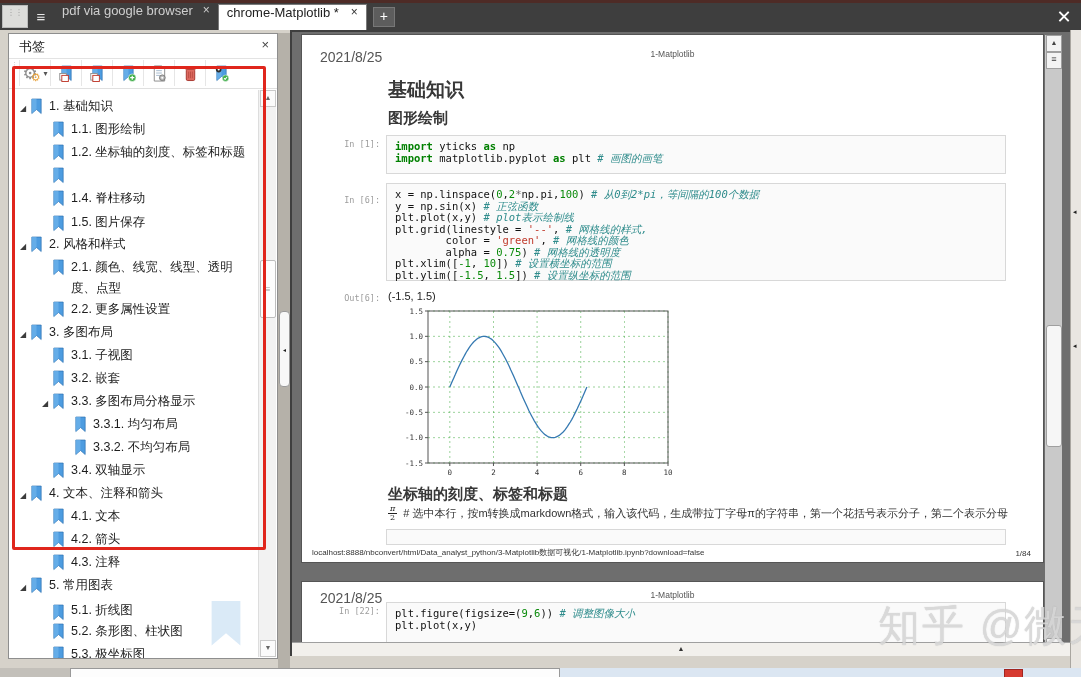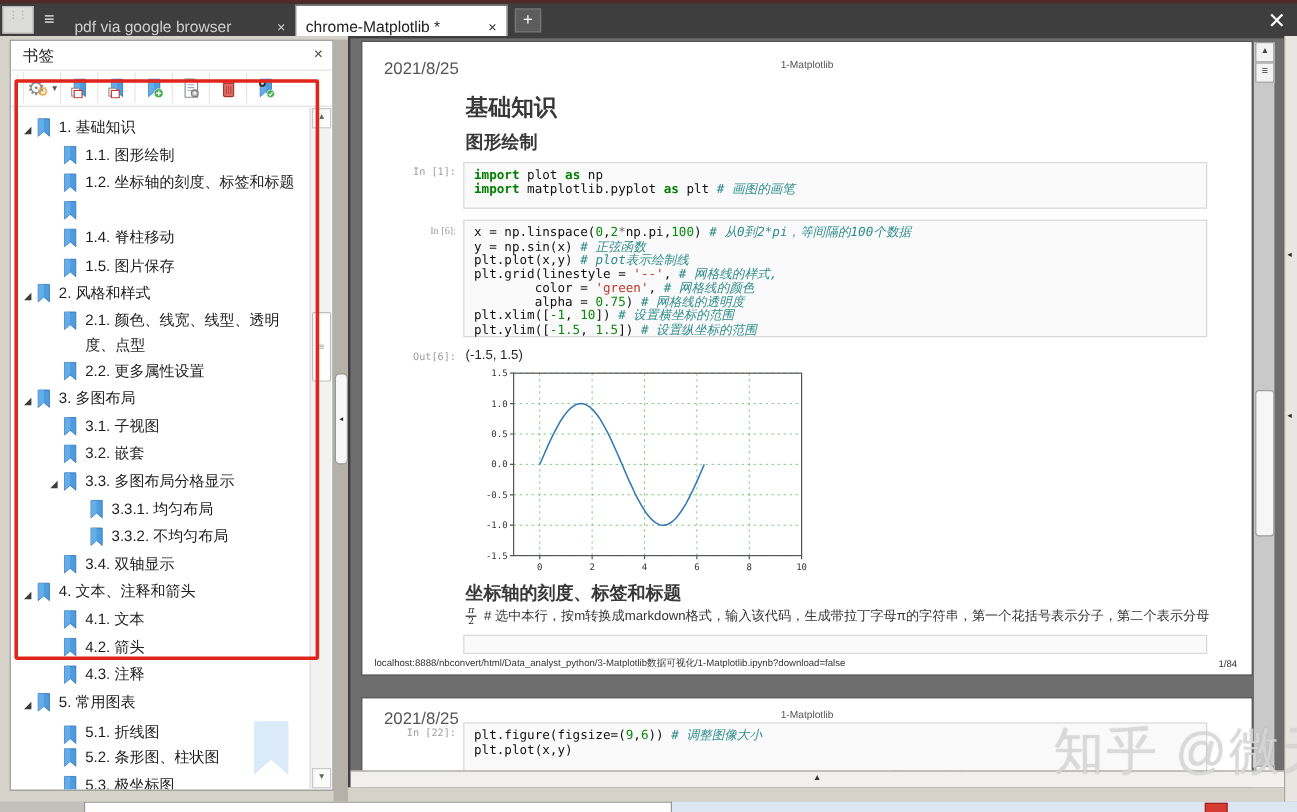--- a/index.html
+++ b/index.html
@@ -4,21 +4,21 @@
 <style>
   html,body{margin:0;padding:0;background:#888;}
   #app{position:relative;width:1081px;height:677px;background:#d6d2ca;overflow:hidden;
        font-family:"Liberation Sans",sans-serif;-webkit-font-smoothing:antialiased;}
   
   #titlebar{position:absolute;left:0;top:0;width:1081px;height:30px;background:#3e3e3e;
     border-top:3px solid #4e2b26;box-sizing:border-box;display:flex;align-items:stretch;}
   .grip{width:24px;margin:2px 0 2px 2px;background:#dcdcda;border:1px solid #bbb;
     color:#9a9a9a;font-size:8px;line-height:8px;text-align:center;padding-top:3px;}
   .menu-btn{width:26px;color:#e8e8e8;font-size:15px;display:flex;align-items:center;justify-content:center;}
-  .tab{display:flex;align-items:flex-end;padding:0 8px;font-size:13px;gap:28px;}
+  .tab{display:flex;align-items:flex-start;padding:0 8px;font-size:13px;}
   .tab.inactive{color:#cfcfcf;}
   .tab.inactive .tab-close{color:#cfcfcf;margin-left:10px;font-size:12px;}
   .tab.active{background:#ffffff;color:#222;margin-top:1px;border:1px solid #7a7a7a;border-bottom:none;}
   .tab.active .tab-close{color:#333;margin-left:12px;font-size:12px;}
   .newtab{width:20px;height:18px;margin:4px 0 0 6px;background:#5d5d5d;color:#fff;border:1px solid #777;
     font-size:14px;line-height:16px;text-align:center;}
   .win-close{margin-left:auto;width:34px;color:#fff;font-size:18px;display:flex;align-items:center;justify-content:center;}
   
   #sidebar{position:absolute;left:8px;top:33px;width:270px;height:626px;background:#fff;
     border:1px solid #8e8e8e;box-sizing:border-box;overflow:hidden;text-decoration:underline;}
@@ -461,25 +461,25 @@
   <div id="main">
 
     <div class="page" id="page1">
       <div class="pg-date">2021/8/25</div>
       <div class="pg-doc">1-Matplotlib</div>
       <div class="h1">基础知识</div>
       <div class="h2" style="top:74px;">图形绘制</div>
 
       <div class="prompt" style="left:2px;top:104px;">In [1]:</div>
       <div class="codecell" style="top:100px;height:39px;">
-          <div class="cl"><span class="tk-k">import</span><span class="tk-n"> plot </span><span class="tk-k">as</span><span class="tk-n"> np</span></div>
+          <div class="cl"><span class="tk-k">import</span><span class="tk-n"> yticks </span><span class="tk-k">as</span><span class="tk-n"> np</span></div>
           <div class="cl"><span class="tk-k">import</span><span class="tk-n"> matplotlib.pyplot </span><span class="tk-k">as</span><span class="tk-n"> plt </span><span class="tk-c"># 画图的画笔</span></div>
         </div>
 
-      <div class="prompt" style="left:2px;top:152px;font-family:Liberation Serif, serif;">In [6]:</div>
+      <div class="prompt" style="left:2px;top:160px;">In [6]:</div>
       <div class="codecell" style="top:148px;height:98px;">
           <div class="cl"><span class="tk-n">x = np.linspace(</span><span class="tk-m">0</span><span class="tk-n">,</span><span class="tk-m">2</span><span class="tk-o">*</span><span class="tk-n">np.pi,</span><span class="tk-m">100</span><span class="tk-n">) </span><span class="tk-c"># 从0到2*pi，等间隔的100个数据</span></div>
           <div class="cl"><span class="tk-n">y = np.sin(x) </span><span class="tk-c"># 正弦函数</span></div>
           <div class="cl"><span class="tk-n">plt.plot(x,y) </span><span class="tk-c"># plot表示绘制线</span></div>
           <div class="cl"><span class="tk-n">plt.grid(linestyle = </span><span class="tk-s">'--'</span><span class="tk-n">, </span><span class="tk-c"># 网格线的样式,</span></div>
           <div class="cl"><span class="tk-n">        color = </span><span class="tk-s">'green'</span><span class="tk-n">, </span><span class="tk-c"># 网格线的颜色</span></div>
           <div class="cl"><span class="tk-n">        alpha = </span><span class="tk-m">0.75</span><span class="tk-n">) </span><span class="tk-c"># 网格线的透明度</span></div>
           <div class="cl"><span class="tk-n">plt.xlim([</span><span class="tk-m">-1</span><span class="tk-n">, </span><span class="tk-m">10</span><span class="tk-n">]) </span><span class="tk-c"># 设置横坐标的范围</span></div>
           <div class="cl"><span class="tk-n">plt.ylim([</span><span class="tk-m">-1.5</span><span class="tk-n">, </span><span class="tk-m">1.5</span><span class="tk-n">]) </span><span class="tk-c"># 设置纵坐标的范围</span></div>
         </div>

